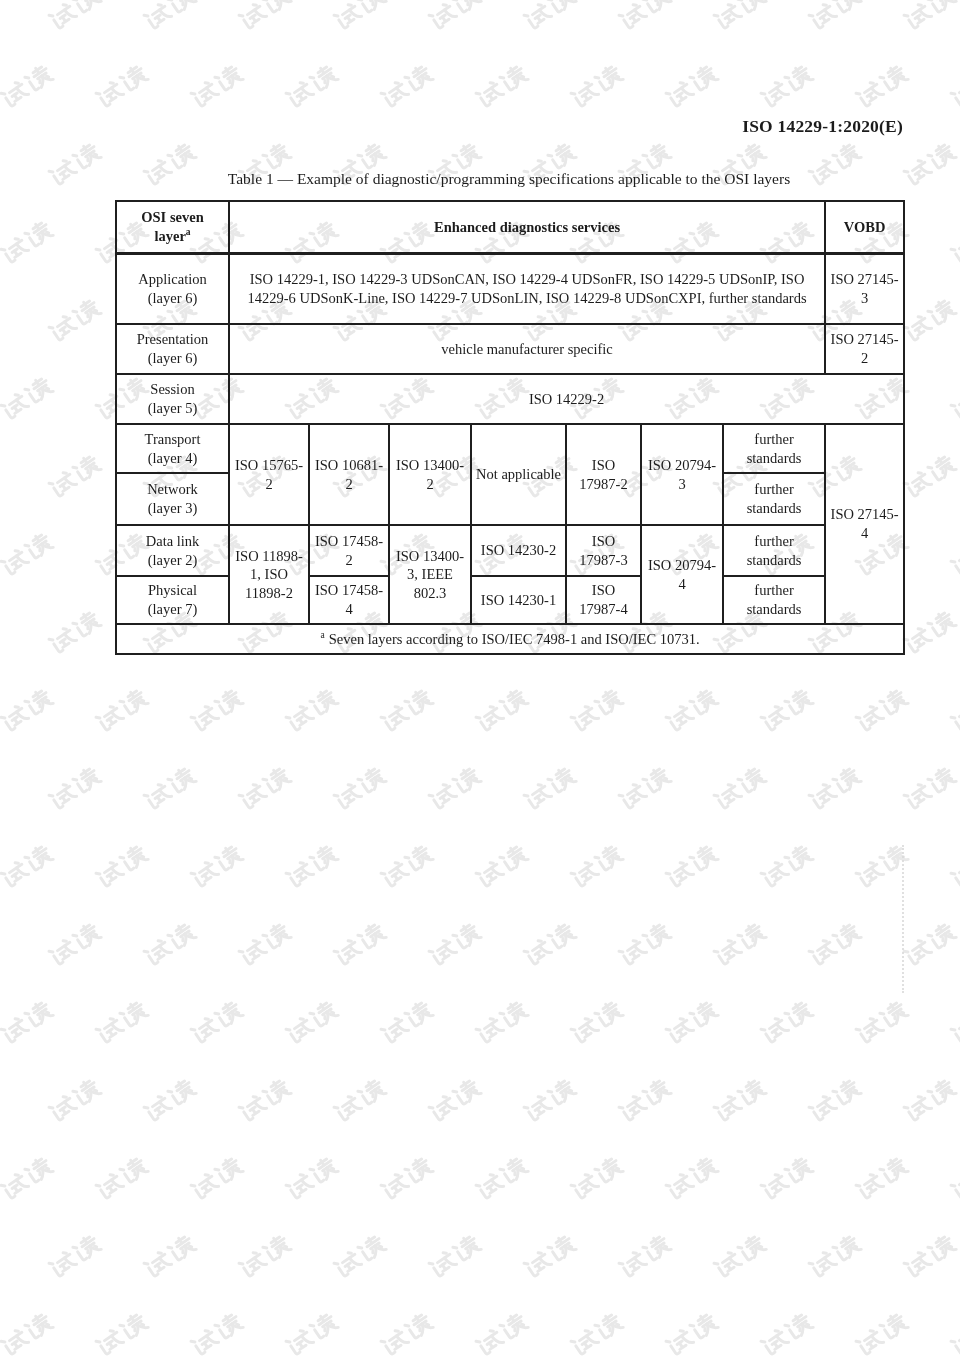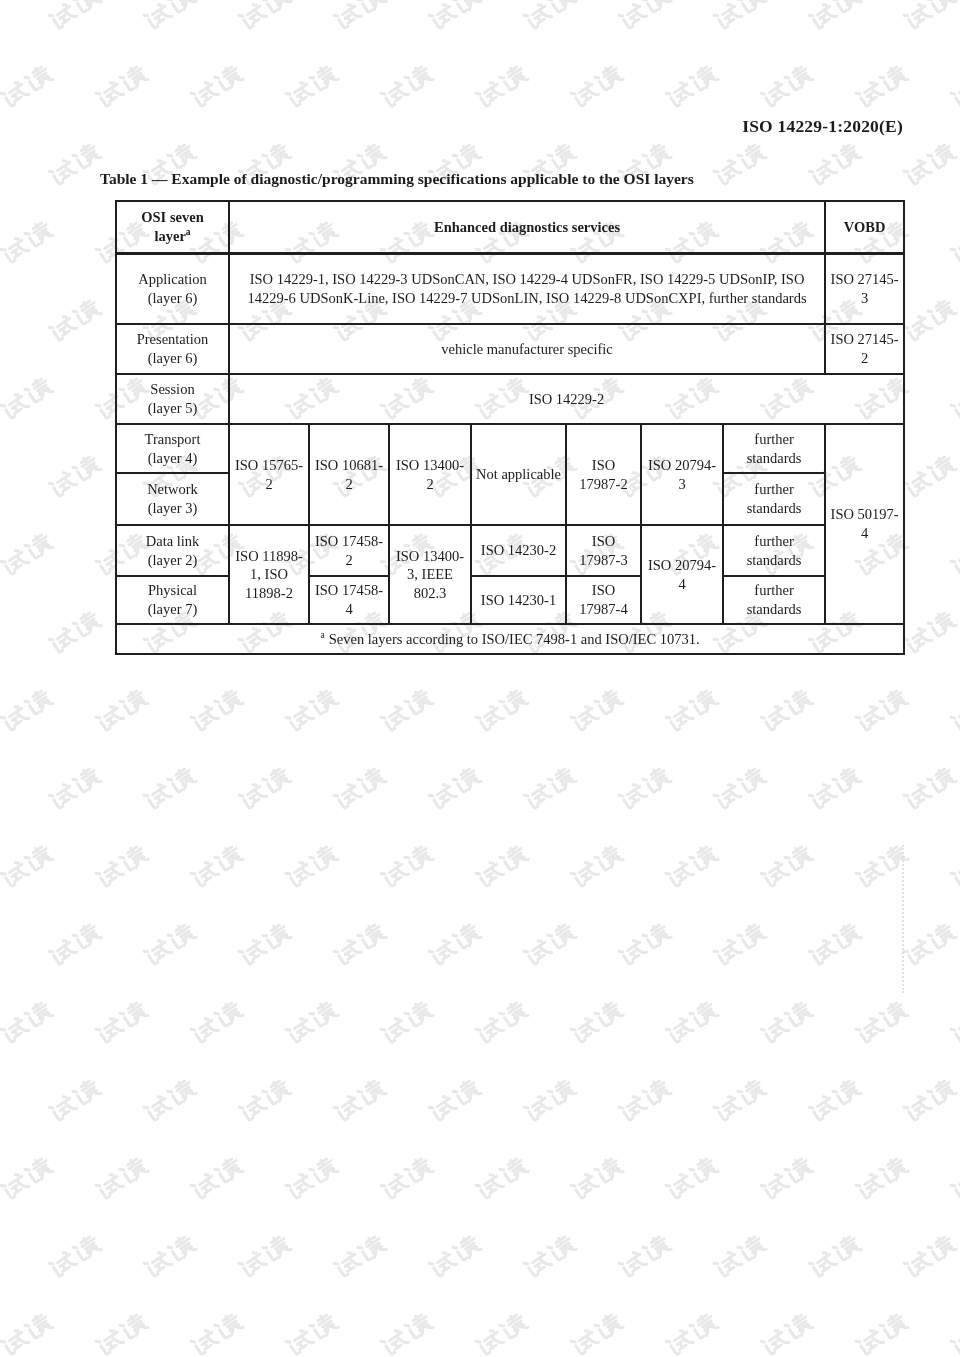--- a/index.html
+++ b/index.html
@@ -36,22 +36,22 @@
     top: 88px; left: 115px; width: 788px;
     text-align: right;
     font-weight: bold;
     font-size: 17.5px;
     letter-spacing: 0.2px;
     margin-top: 28px;
   }
   .table-title {
     position: absolute;
     top: 170px; left: 100px; width: 818px;
-    text-align: left;
-    font-weight: bold;
+    text-align: center;
+    font-weight: normal;
     font-size: 15.5px;
   }
   table.osi {
     position: absolute;
     top: 200px; left: 115px;
     width: 788px;
     border-collapse: collapse;
     table-layout: fixed;
     background: transparent;
   }
@@ -749,21 +749,21 @@
         <div>Transport</div>
         <div>(layer 4)</div>
       </td>
       <td rowspan="2">ISO 15765-2</td>
       <td rowspan="2">ISO 10681-2</td>
       <td rowspan="2">ISO 13400-2</td>
       <td rowspan="2">Not applicable</td>
       <td rowspan="2">ISO 17987-2</td>
       <td rowspan="2">ISO 20794-3</td>
       <td>further standards</td>
-      <td rowspan="4">ISO 50197-4</td>
+      <td rowspan="4">ISO 27145-4</td>
     </tr>
 
     <tr class="r-net">
       <td class="label-cell">
         <div>Network</div>
         <div>(layer 3)</div>
       </td>
       <td>further standards</td>
     </tr>
 

